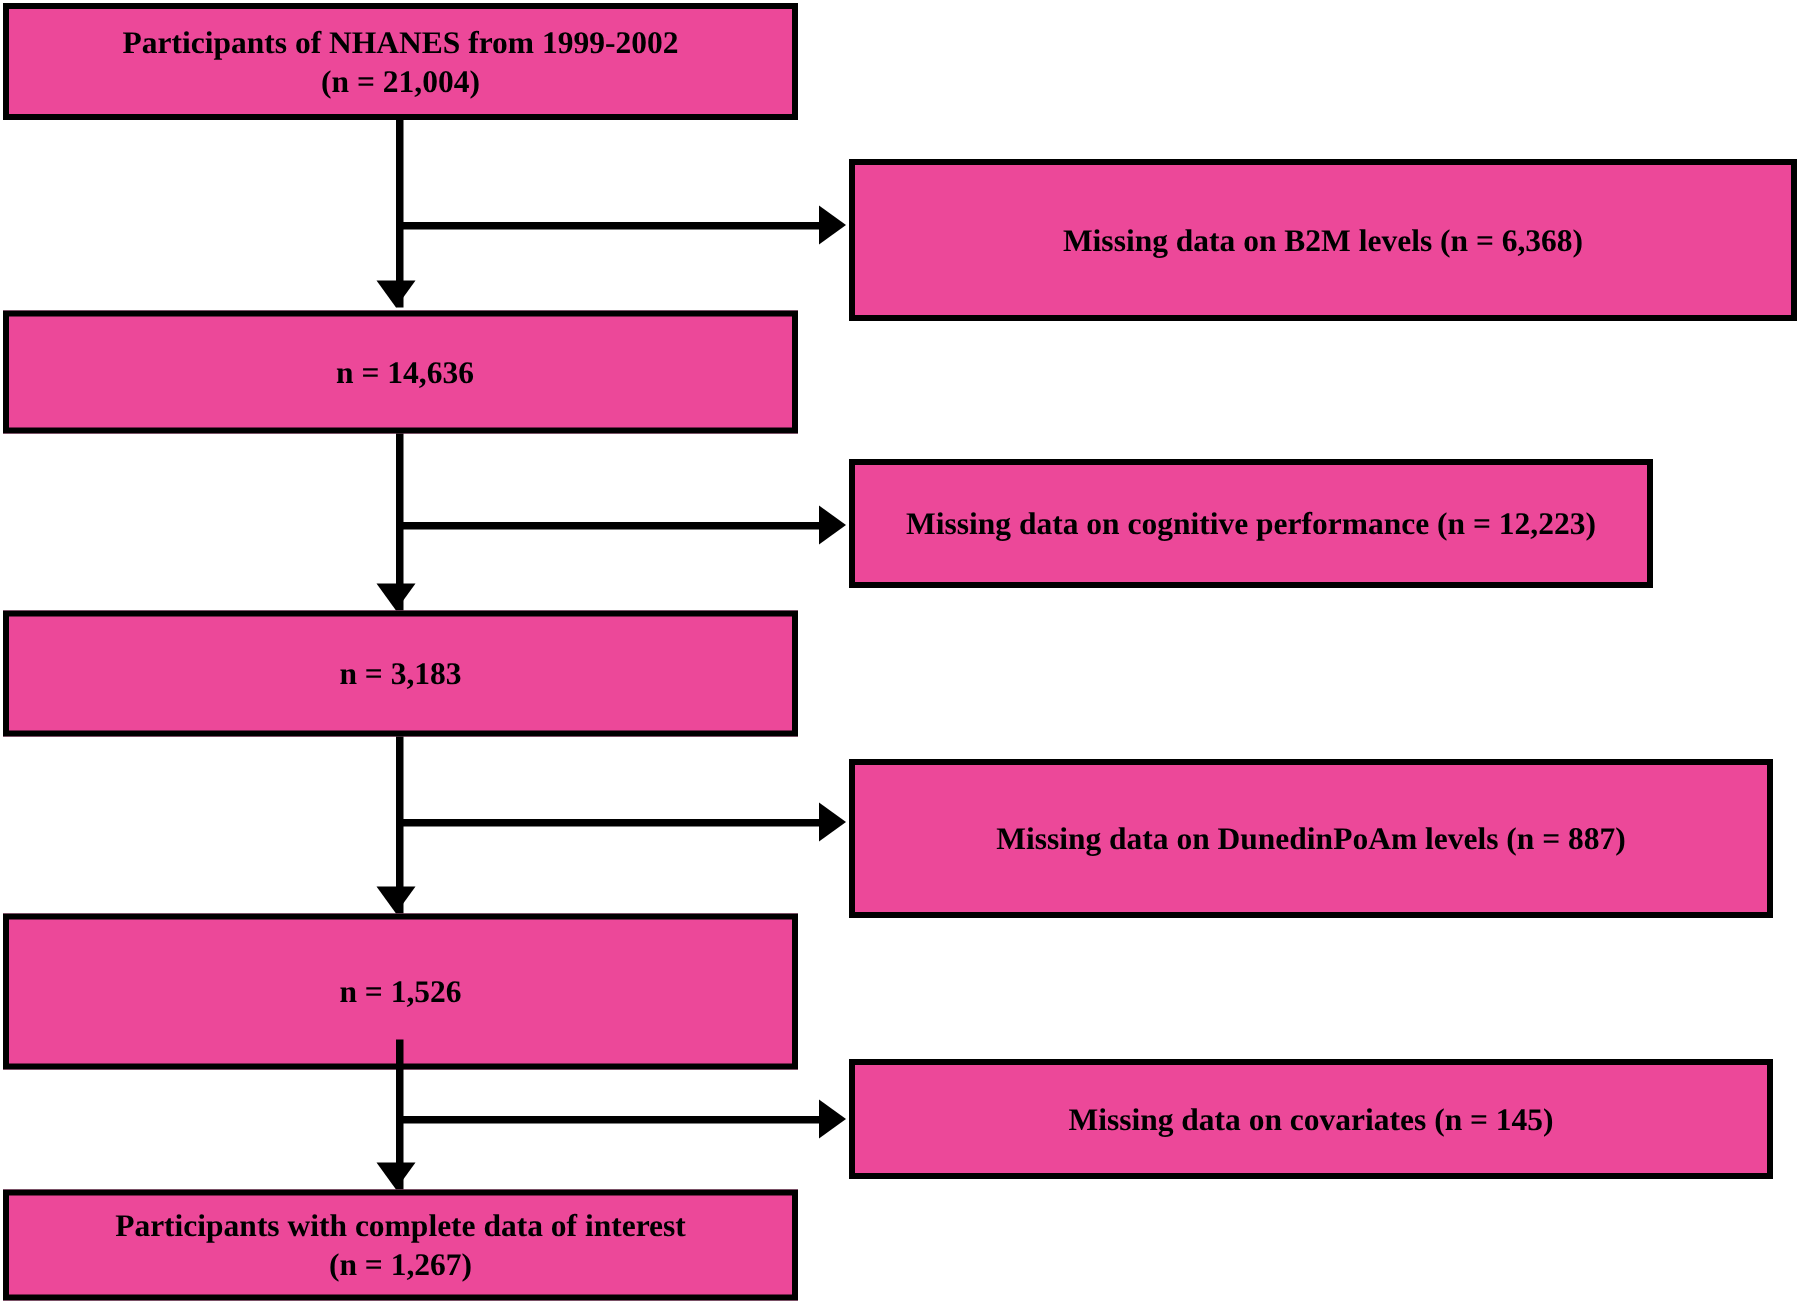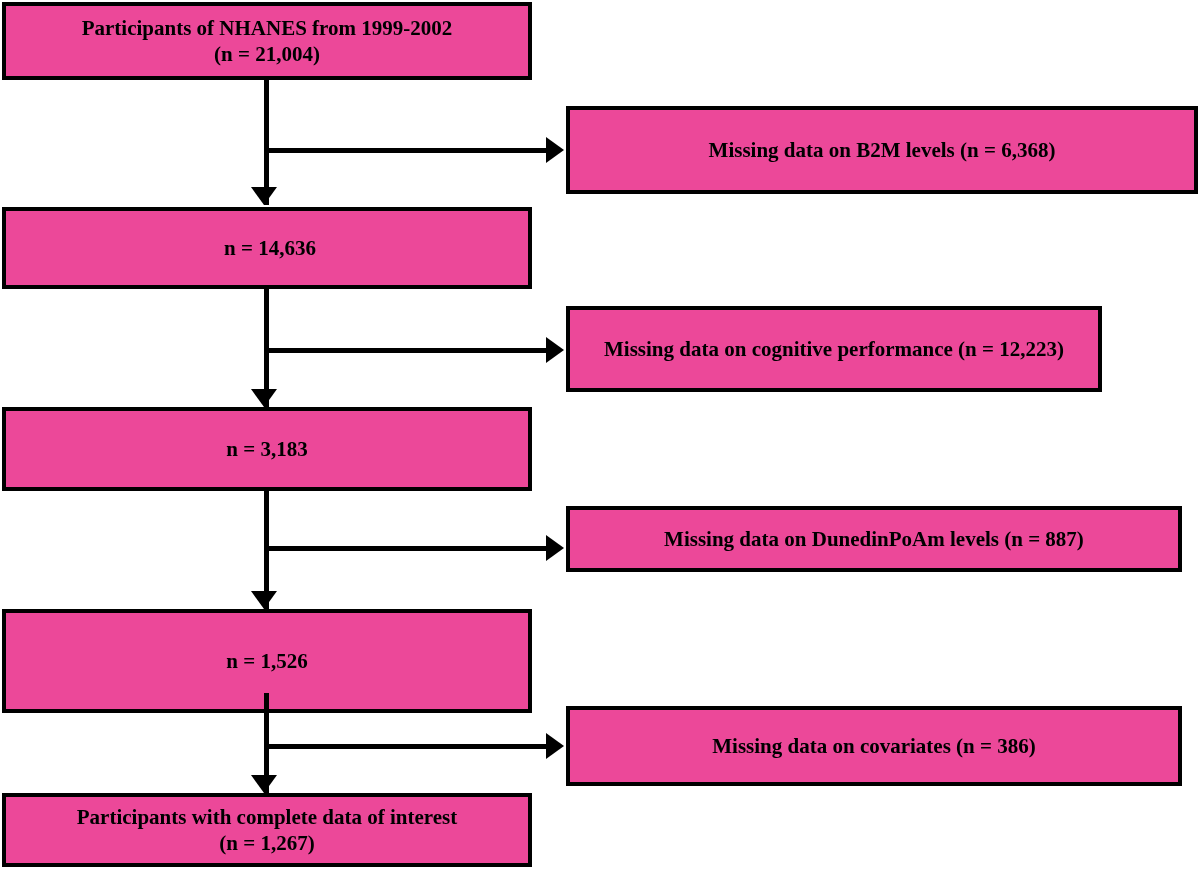--- a/index.html
+++ b/index.html
@@ -78,21 +78,21 @@
     <span class="node-text">Participants of NHANES from 1999-2002
 (n = 21,004)</span>
   </div>
 
   <div class="vline" style="left:264px; top:80px; height:125px;"></div>
   <div class="arrow-down" style="left:251px; top:187px;"></div>
 
   <div class="hline" style="left:264px; top:148px; width:284px;"></div>
   <div class="arrow-right" style="left:546px; top:137px;"></div>
 
-  <div class="node excl-box" style="top:106px; width:632px; height:88px;">
+  <div class="node excl-box" style="top:106px; width:632px; height:108px;">
     <span class="node-text">Missing data on B2M levels (n = 6,368)</span>
   </div>
 
   <div class="node main-box" style="top:207px; height:82px;padding-left:16px;">
     <span class="node-text">n = 14,636</span>
   </div>
 
   <div class="vline" style="left:264px; top:289px; height:118px;"></div>
   <div class="arrow-down" style="left:251px; top:389px;"></div>
 
@@ -106,36 +106,36 @@
   <div class="node main-box" style="top:407px; height:84px;">
     <span class="node-text">n = 3,183</span>
   </div>
 
   <div class="vline" style="left:264px; top:491px; height:118px;"></div>
   <div class="arrow-down" style="left:251px; top:591px;"></div>
 
   <div class="hline" style="left:264px; top:546px; width:284px;"></div>
   <div class="arrow-right" style="left:546px; top:535px;"></div>
 
-  <div class="node excl-box" style="top:506px; width:616px; height:66px;">
+  <div class="node excl-box" style="top:506px; width:616px; height:106px;">
     <span class="node-text">Missing data on DunedinPoAm levels (n = 887)</span>
   </div>
 
   <div class="node main-box" style="top:609px; height:104px;">
     <span class="node-text">n = 1,526</span>
   </div>
 
   <div class="vline" style="left:264px; top:693px; height:100px;"></div>
   <div class="arrow-down" style="left:251px; top:775px;"></div>
 
   <div class="hline" style="left:264px; top:744px; width:284px;"></div>
   <div class="arrow-right" style="left:546px; top:733px;"></div>
 
   <div class="node excl-box" style="top:706px; width:616px; height:80px;">
-    <span class="node-text">Missing data on covariates (n = 386)</span>
+    <span class="node-text">Missing data on covariates (n = 145)</span>
   </div>
 
   <div class="node main-box" style="top:793px; height:74px;">
     <span class="node-text">Participants with complete data of interest
 (n = 1,267)</span>
   </div>
 
 </div>
 
 </body></html>

